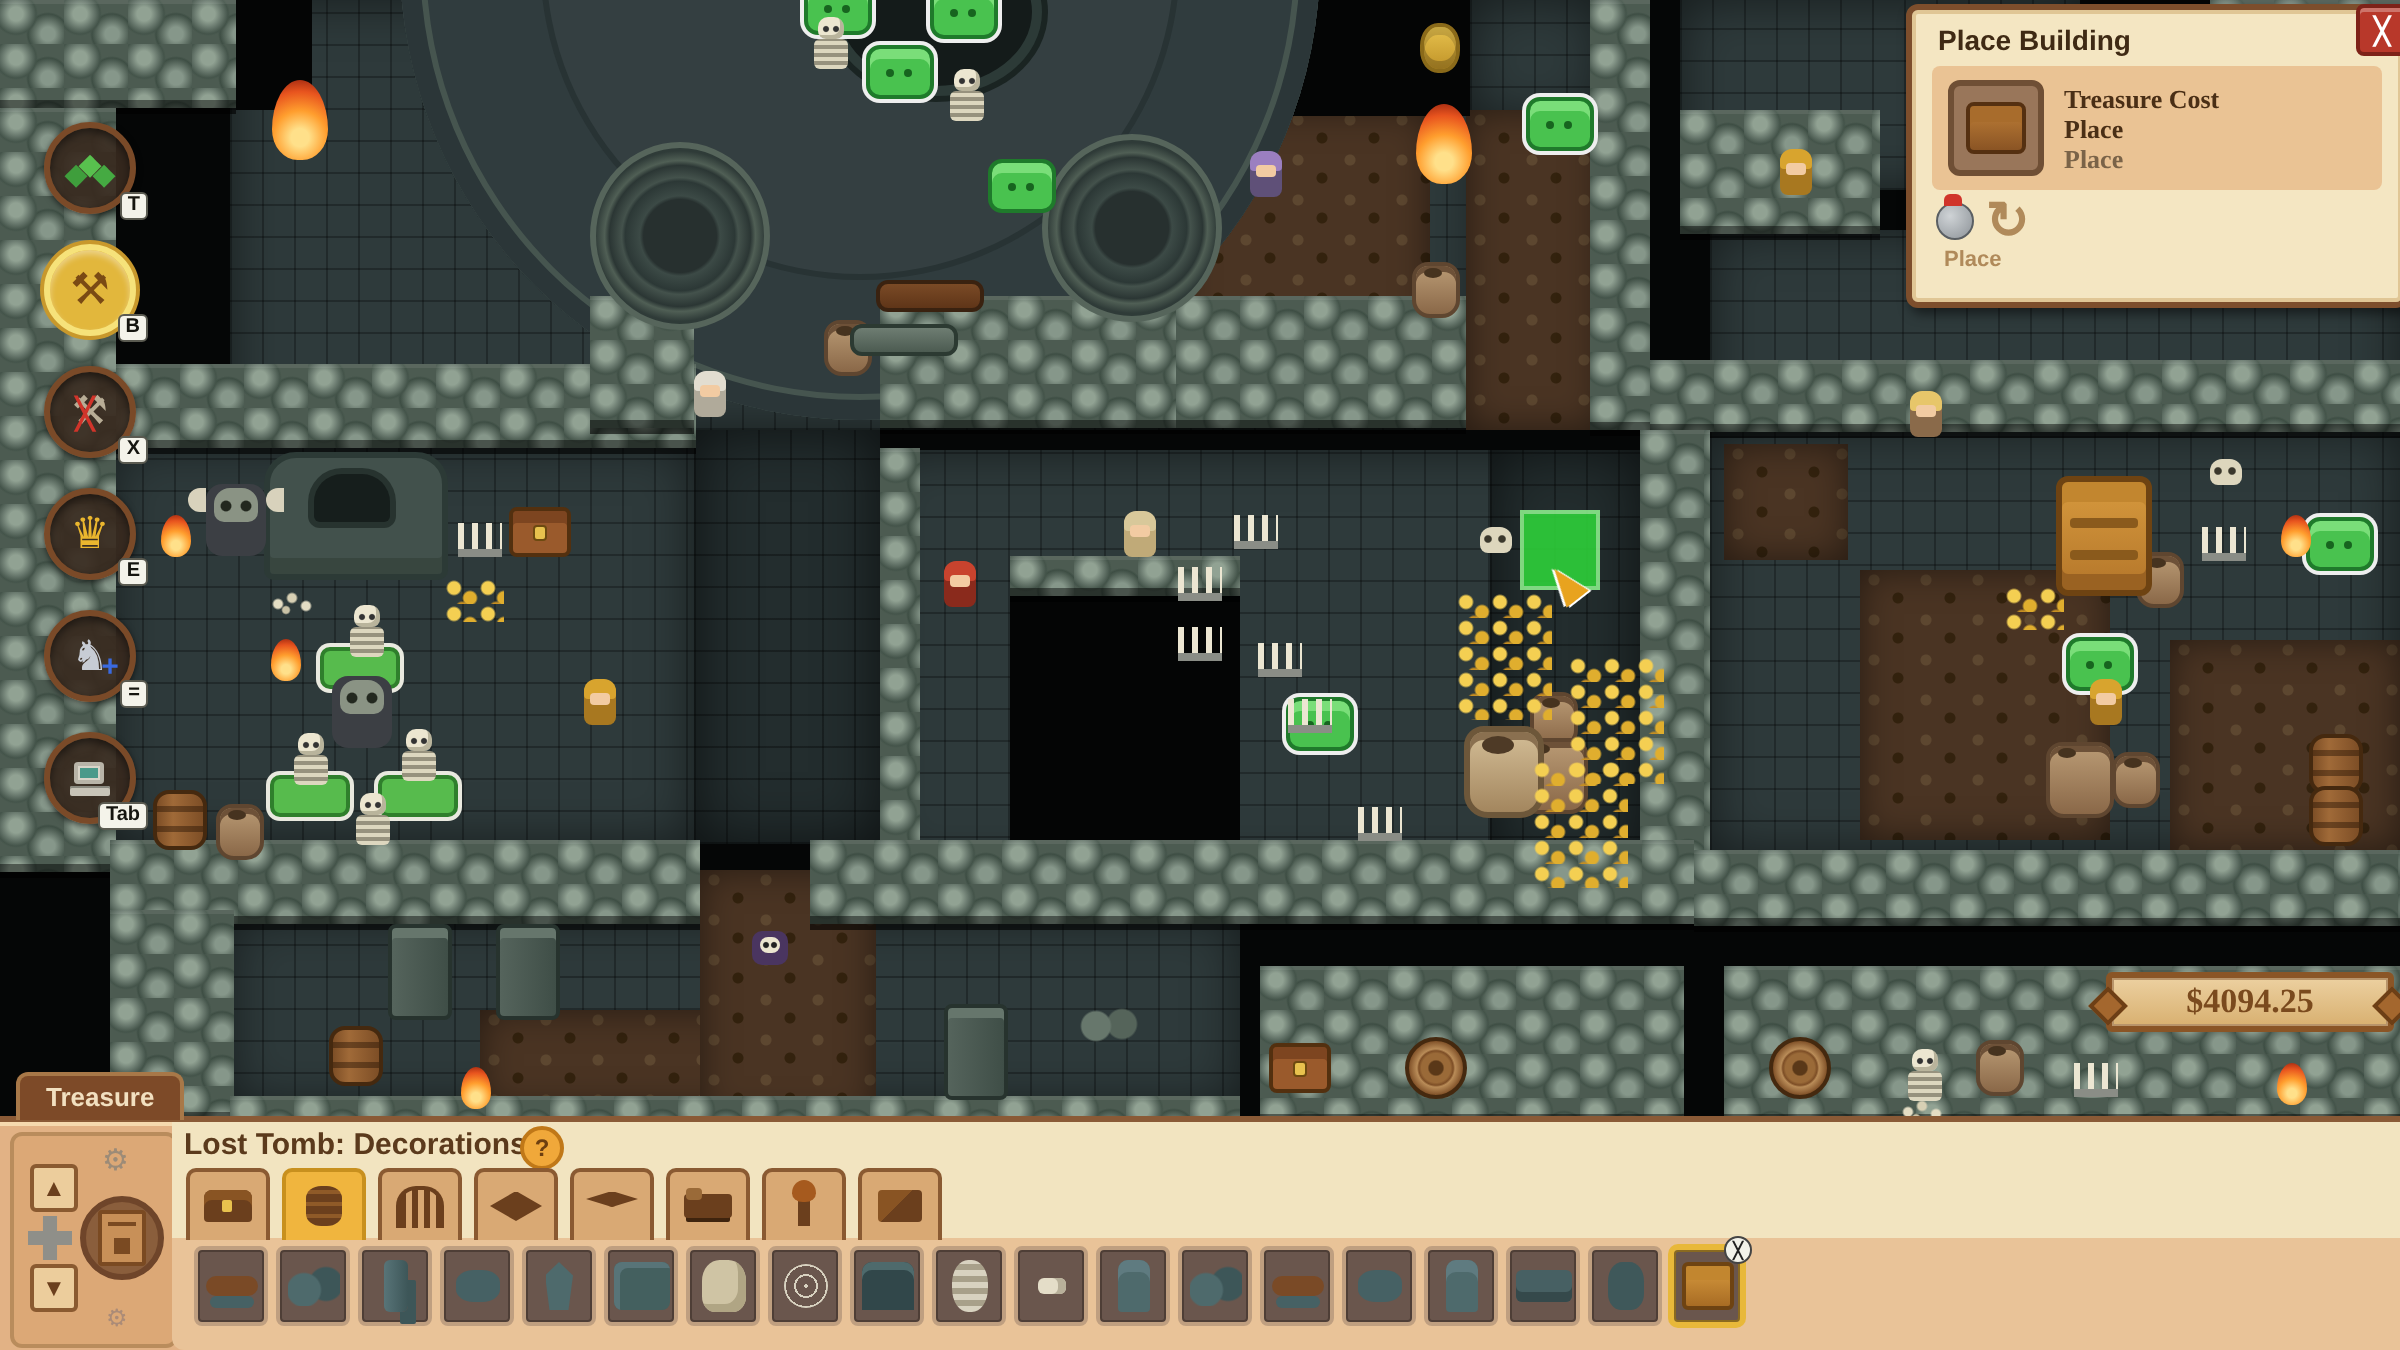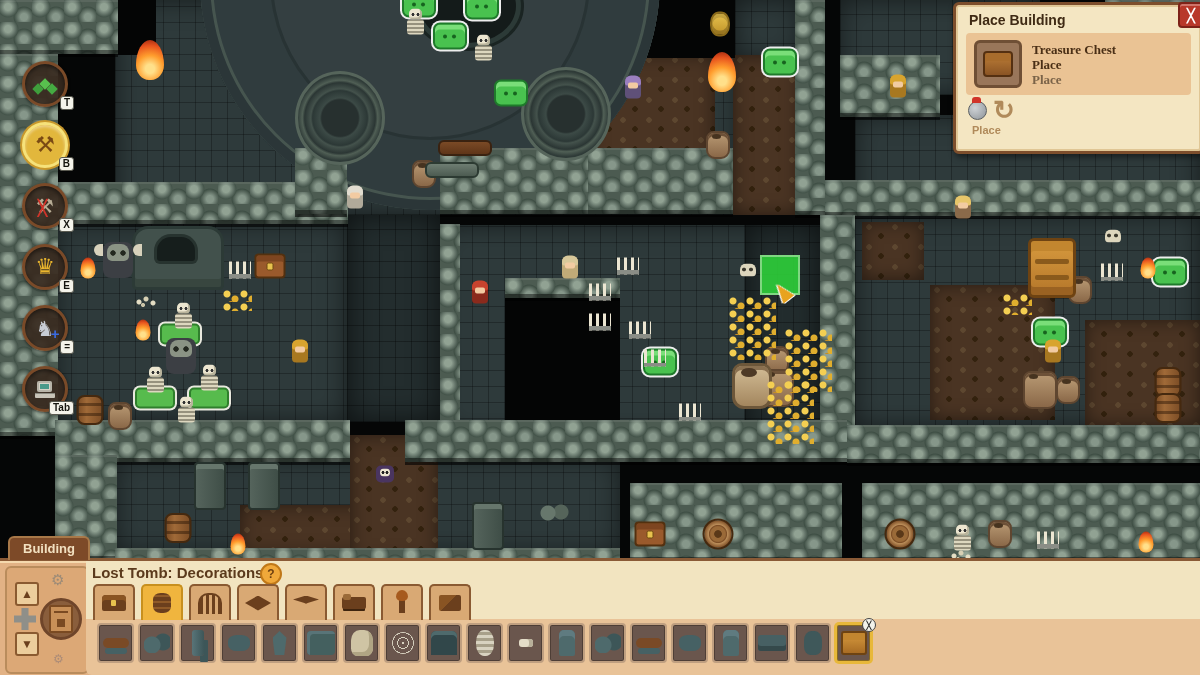--- a/index.html
+++ b/index.html
@@ -407,45 +407,48 @@
       <div class="tool">
         <span class="ticon icon-knight">♞</span>
         <span class="hotkey">=</span>
       </div>
       <div class="tool">
         <span class="ticon icon-computer"></span>
         <span class="hotkey">Tab</span>
       </div>
     </div>
 
+  <div class="money">
+    <span>$4094.25</span>
+  </div>
 
   <div class="placepanel">
     <div class="pp-title">Place Building</div>
     <div class="pp-close">╳</div>
     <div class="pp-item">
       <div class="pp-thumb">
         <div class="pp-thumb-chest"></div>
       </div>
       <div class="pp-lines">
-        <div>Treasure Chest</div>
+        <div>Treasure Cost</div>
         <div>Place</div>
         <div class="pp-line3">Place</div>
       </div>
     </div>
     <div class="pp-bottom">
       <div class="pp-rot-icons">
         <span class="pp-bomb"></span>
         <span class="pp-rotate-glyph">↻</span>
       </div>
       <div class="pp-rotate-label">Place</div>
     </div>
   </div>
 
   <div class="bpanel">
-    <div class="bp-tab">Building</div>
+    <div class="bp-tab">Treasure</div>
     <div class="bp-mini">
       <span class="bp-gear-top">⚙</span>
       <div class="bp-btn bp-up">▲</div>
       <div class="bp-cross"></div>
       <div class="bp-btn bp-down">▼</div>
       <div class="bp-circle"></div>
       <span class="bp-gear-bot">⚙</span>
     </div>
     <div class="bp-main">
       <div class="bp-header">Lost Tomb: Decorations</div>

